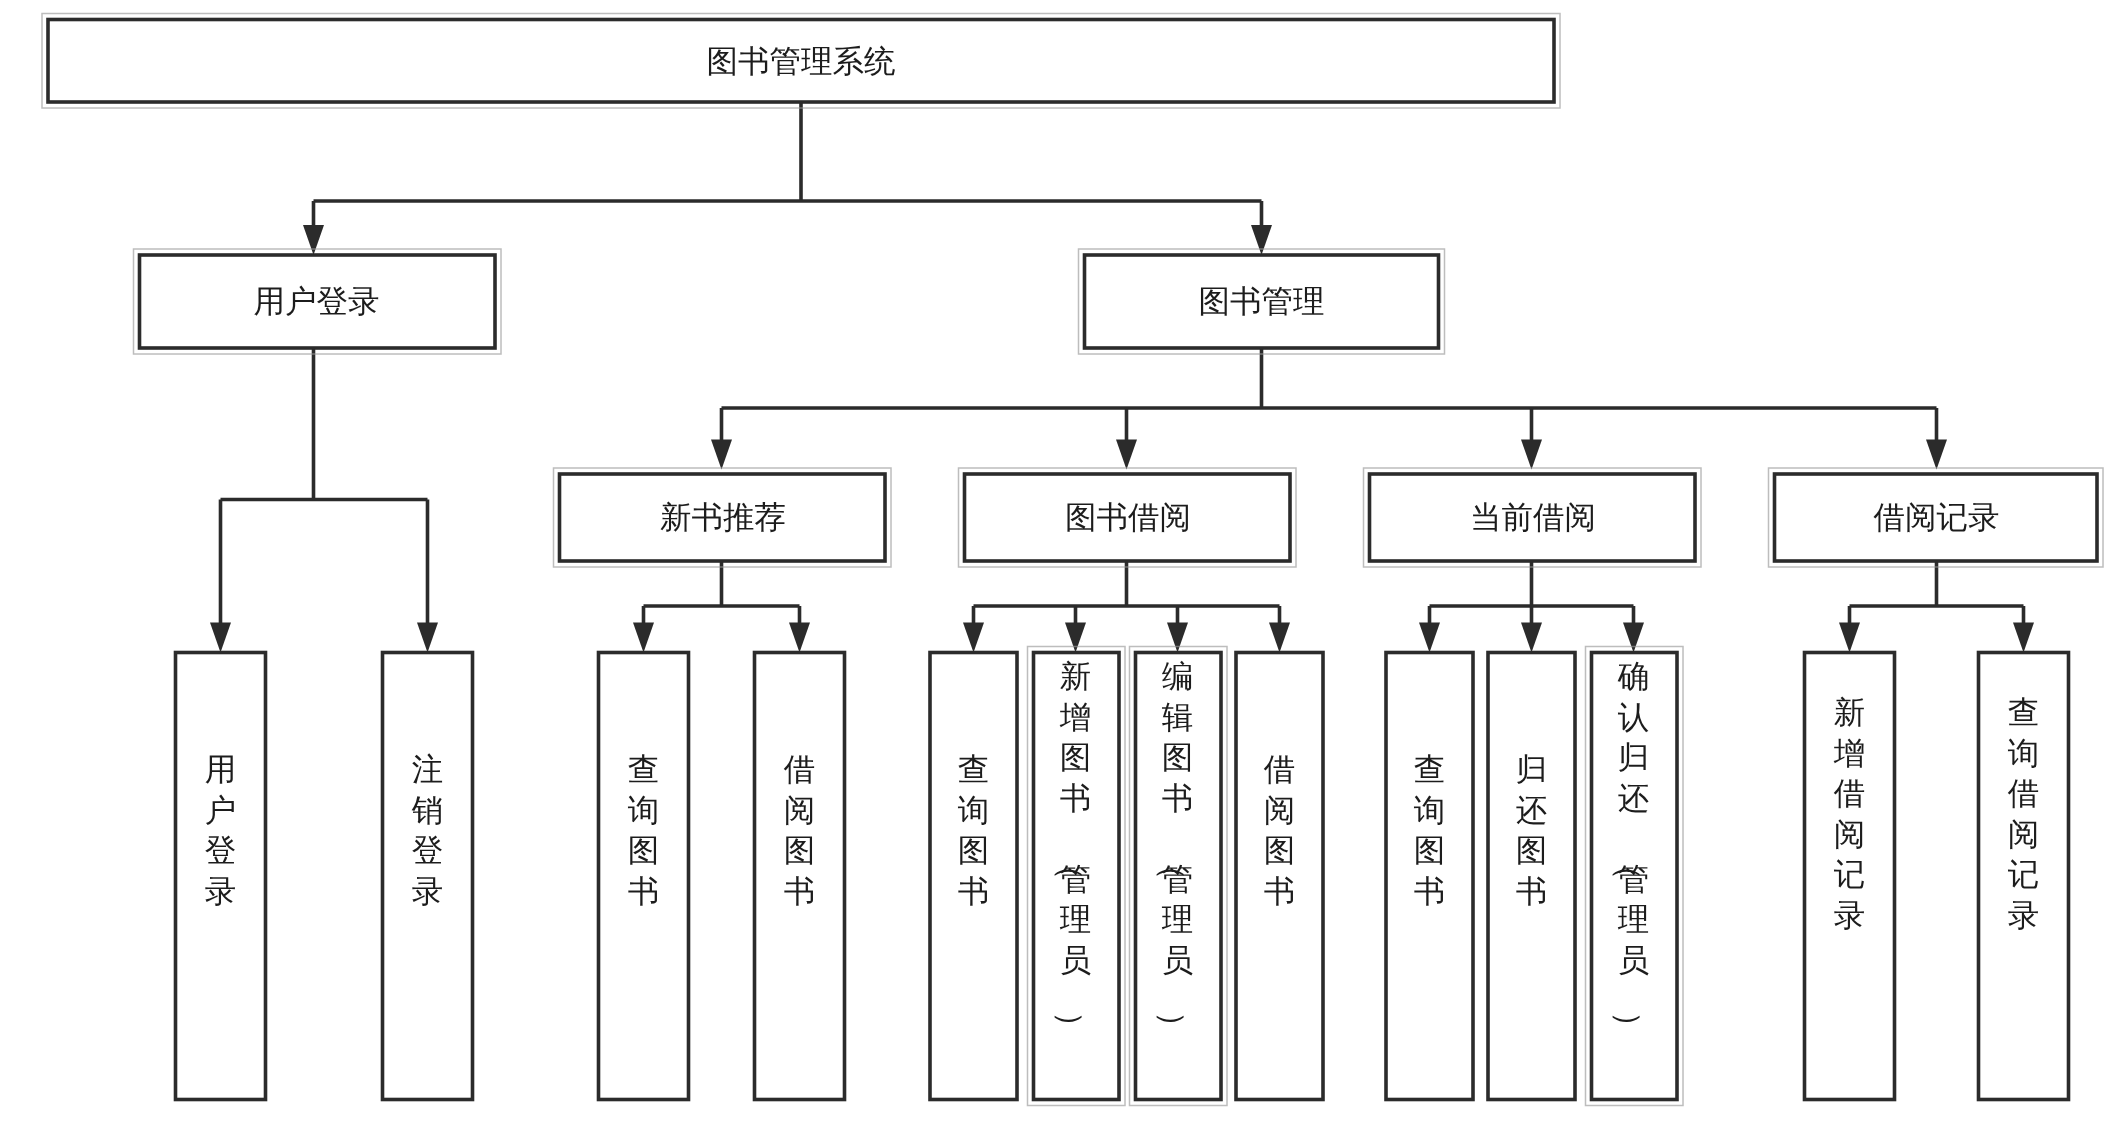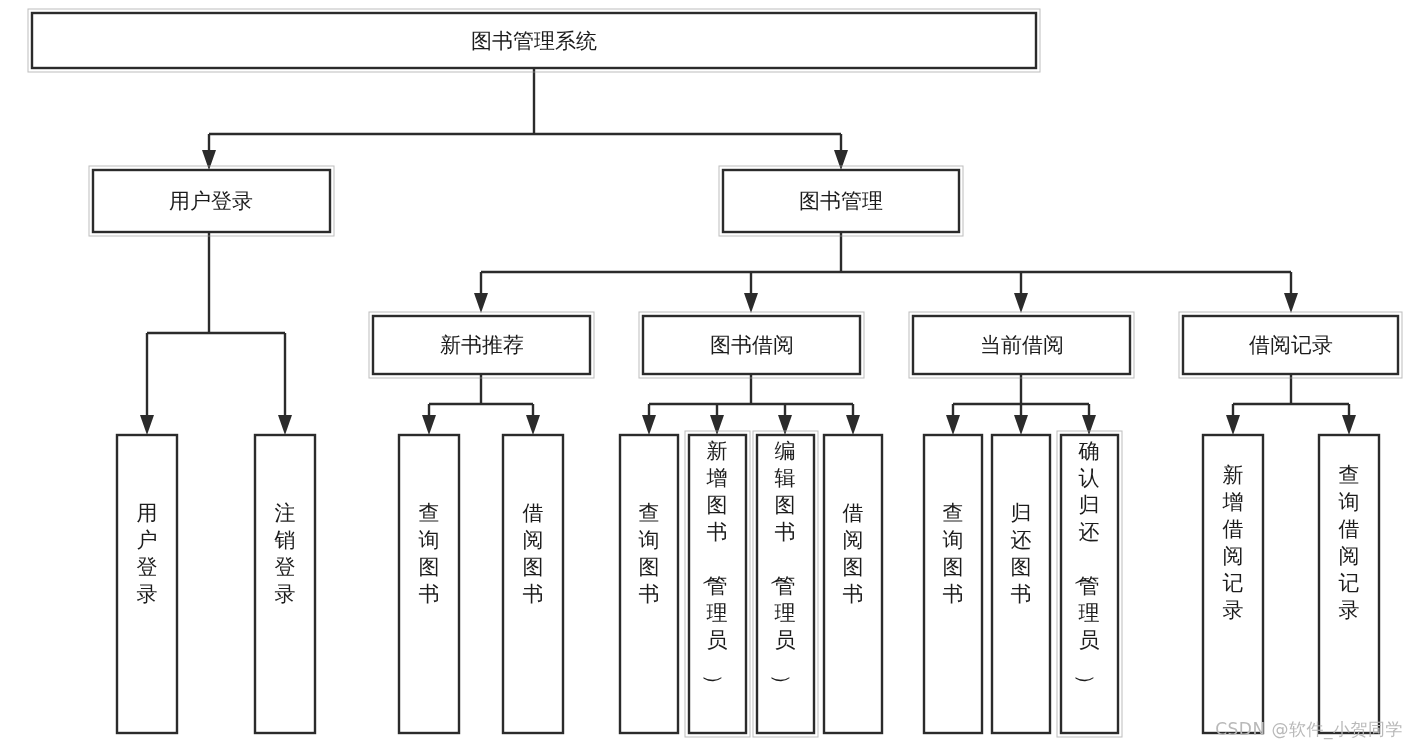--- a/index.html
+++ b/index.html
@@ -242,14 +242,13 @@
         <rect class="node-rect" x="1191" y="435" width="60" height="298"></rect>
         <text class="node-label-v" x="1221" y="482"><tspan x="1221" y="482">新</tspan><tspan x="1221" y="509">增</tspan><tspan x="1221" y="536">借</tspan><tspan x="1221" y="563">阅</tspan><tspan x="1221" y="590">记</tspan><tspan x="1221" y="617">录</tspan></text>
       </g>
       <g>
         <rect class="node-rect" x="1307" y="435" width="60" height="298"></rect>
         <text class="node-label-v" x="1337" y="482"><tspan x="1337" y="482">查</tspan><tspan x="1337" y="509">询</tspan><tspan x="1337" y="536">借</tspan><tspan x="1337" y="563">阅</tspan><tspan x="1337" y="590">记</tspan><tspan x="1337" y="617">录</tspan></text>
       </g>
     </g>
   </svg>
 
-  <div class="watermark">CSDN @软件_小贺同学</div>
 </div>
 
 </body></html>

